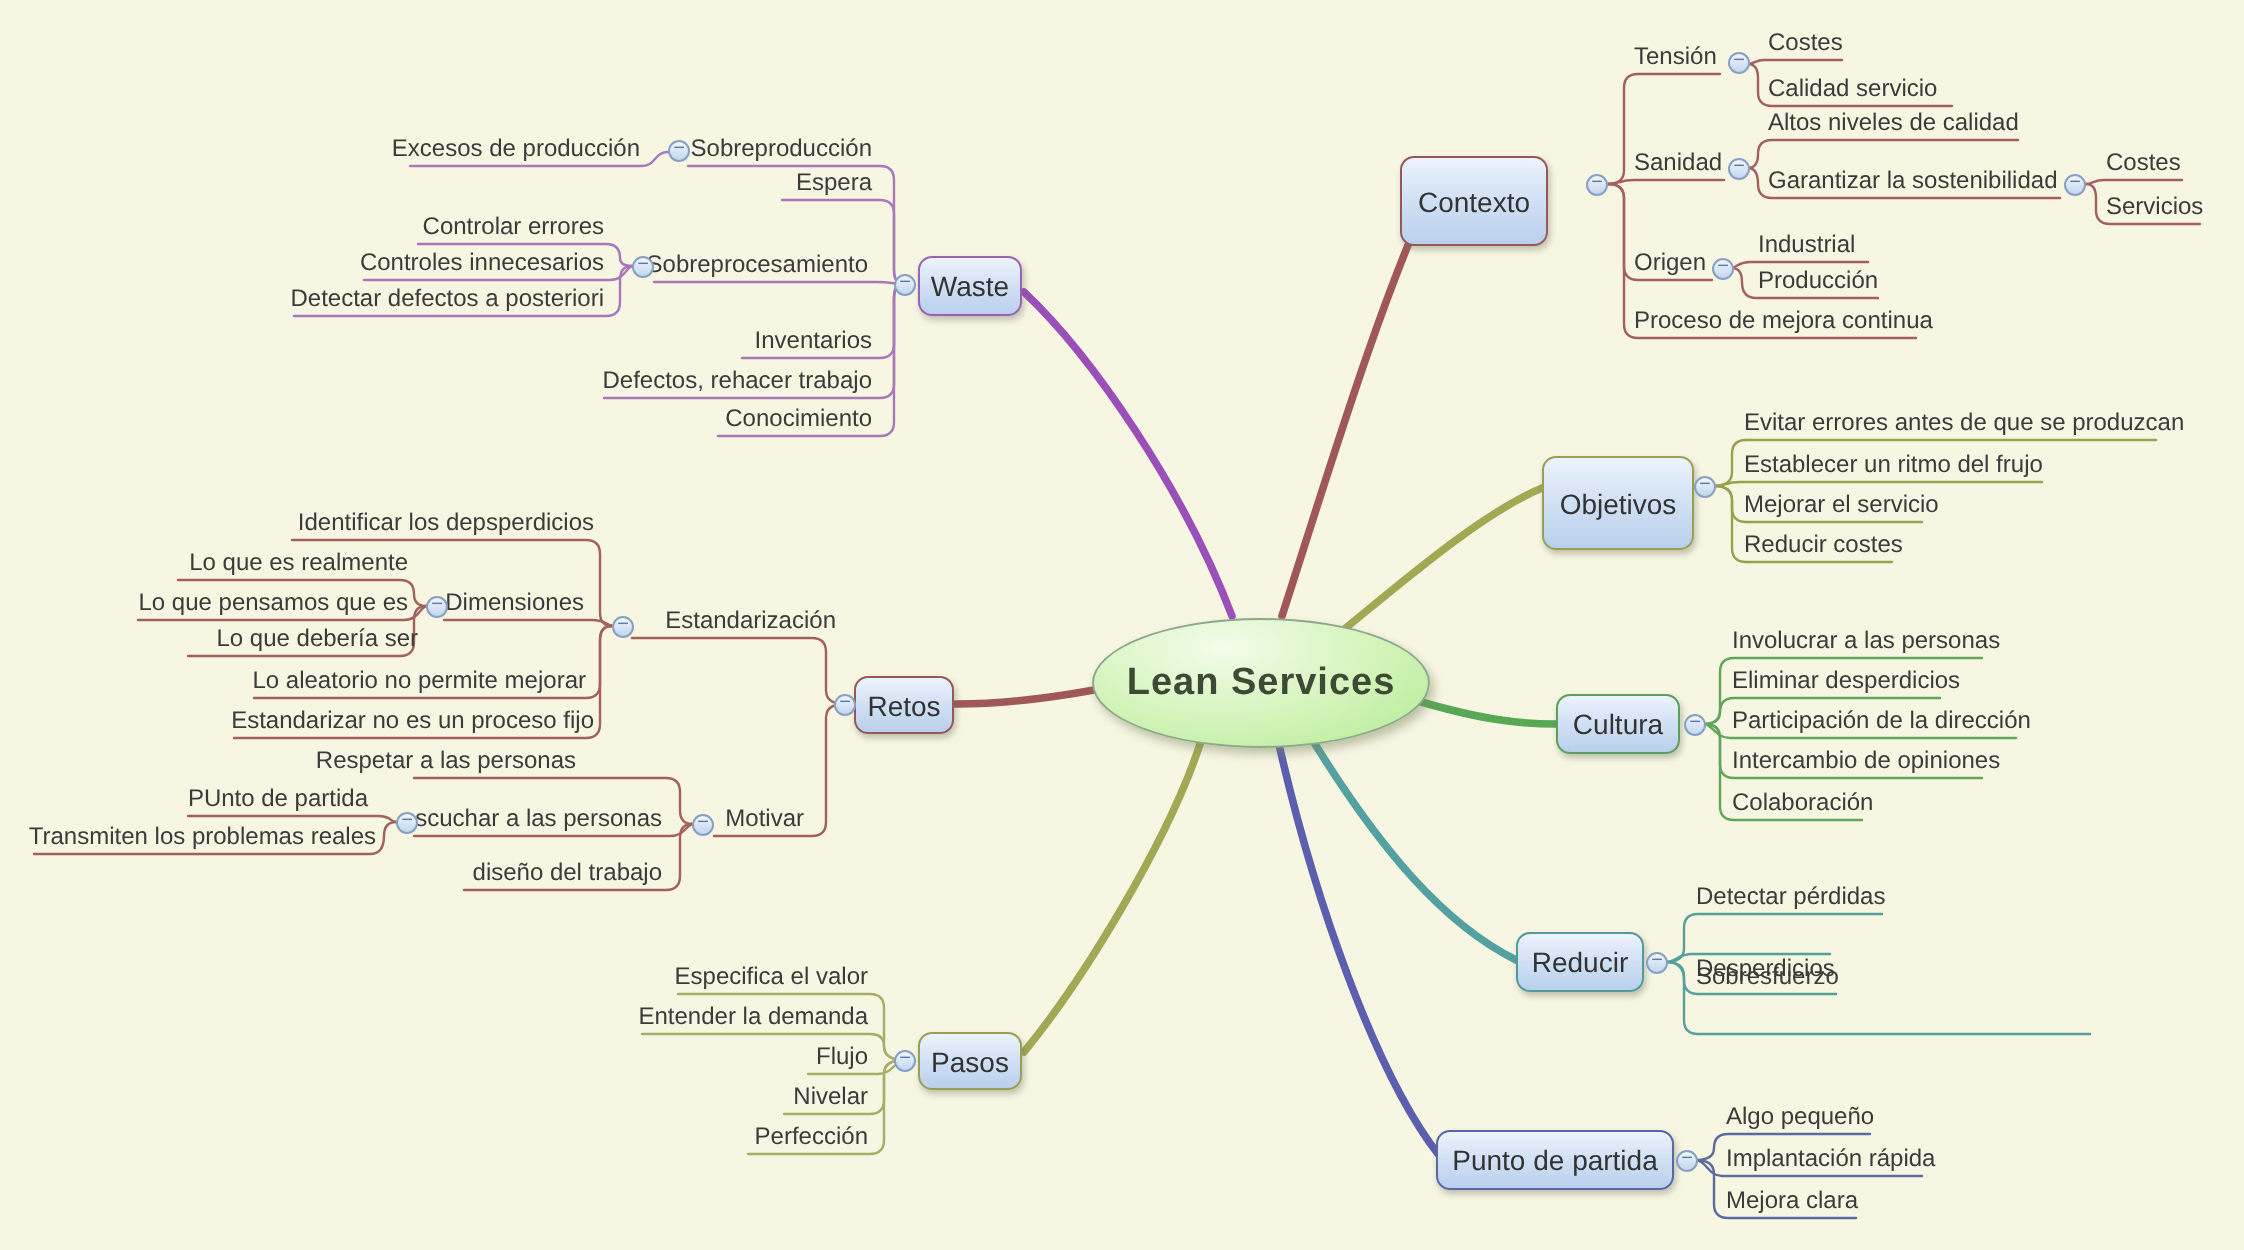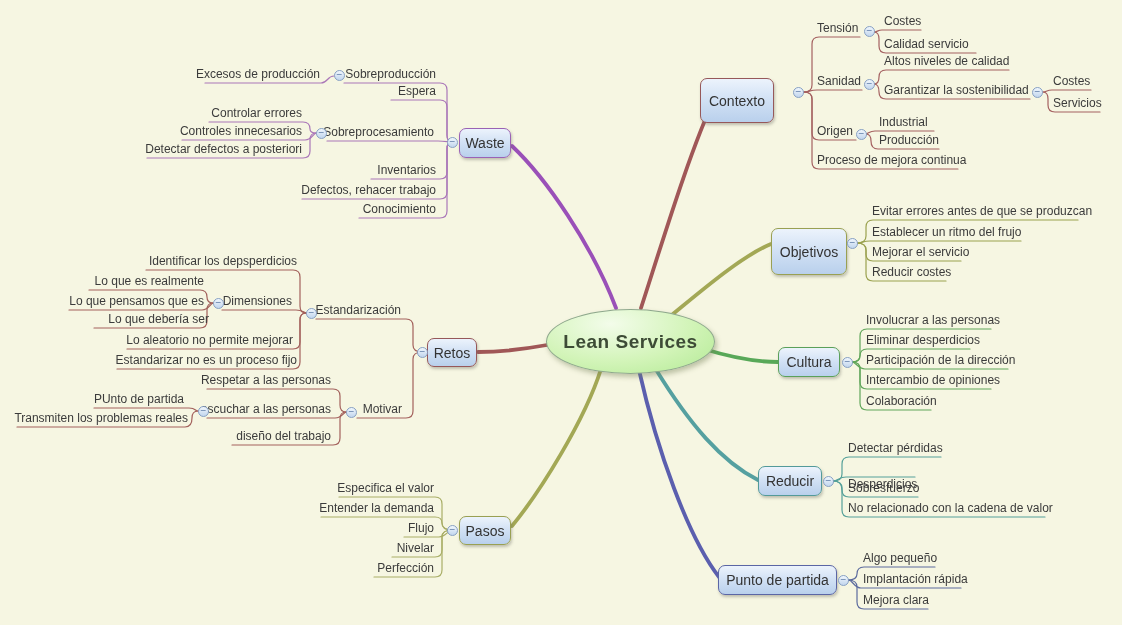--- a/index.html
+++ b/index.html
@@ -152,47 +152,46 @@
 
 <div class="lbl" style="left:866px;top:313px;">Involucrar a las personas</div>
 <div class="lbl" style="left:866px;top:333px;">Eliminar desperdicios</div>
 <div class="lbl" style="left:866px;top:353px;">Participación de la dirección</div>
 <div class="lbl" style="left:866px;top:373px;">Intercambio de opiniones</div>
 <div class="lbl" style="left:866px;top:394px;">Colaboración</div>
 
 <div class="lbl" style="left:848px;top:441px;">Detectar pérdidas</div>
 <div class="lbl" style="left:848px;top:461px;margin-top:16px;">Desperdicios</div>
 <div class="lbl" style="left:848px;top:481px;">Sobresfuerzo</div>
-<div class="lbl" style="left:848px;top:501px;">No relacionado con la cadena de valor</div>
 
 <div class="lbl" style="left:863px;top:551px;">Algo pequeño</div>
 <div class="lbl" style="left:863px;top:572px;">Implantación rápida</div>
 <div class="lbl" style="left:863px;top:593px;">Mejora clara</div>
 
 <div class="lbl r" style="right:686px;top:67px;">Sobreproducción</div>
 <div class="lbl r" style="right:802px;top:67px;">Excesos de producción</div>
 <div class="lbl r" style="right:686px;top:84px;">Espera</div>
 <div class="lbl r" style="right:688px;top:125px;">Sobreprocesamiento</div>
 <div class="lbl r" style="right:820px;top:106px;">Controlar errores</div>
 <div class="lbl r" style="right:820px;top:124px;">Controles innecesarios</div>
 <div class="lbl r" style="right:820px;top:142px;">Detectar defectos a posteriori</div>
 <div class="lbl r" style="right:686px;top:163px;">Inventarios</div>
 <div class="lbl r" style="right:686px;top:183px;">Defectos, rehacer trabajo</div>
 <div class="lbl r" style="right:686px;top:202px;">Conocimiento</div>
 
-<div class="lbl r" style="right:721px;top:303px;">Estandarización</div>
+<div class="lbl r" style="right:704px;top:303px;">Estandarización</div>
 <div class="lbl r" style="right:825px;top:254px;">Identificar los depsperdicios</div>
 <div class="lbl r" style="right:830px;top:294px;">Dimensiones</div>
 <div class="lbl r" style="right:918px;top:274px;">Lo que es realmente</div>
 <div class="lbl r" style="right:918px;top:294px;">Lo que pensamos que es</div>
 <div class="lbl r" style="right:913px;top:312px;">Lo que debería ser</div>
 <div class="lbl r" style="right:829px;top:333px;">Lo aleatorio no permite mejorar</div>
 <div class="lbl r" style="right:825px;top:353px;">Estandarizar no es un proceso fijo</div>
 <div class="lbl r" style="right:720px;top:402px;">Motivar</div>
-<div class="lbl r" style="right:791px;top:373px;">Respetar a las personas</div>
+<div class="lbl r" style="right:834px;top:373px;">Respetar a las personas</div>
 <div class="lbl r" style="right:791px;top:402px;">escuchar a las personas</div>
 <div class="lbl r" style="right:938px;top:392px;">PUnto de partida</div>
 <div class="lbl r" style="right:934px;top:411px;">Transmiten los problemas reales</div>
 <div class="lbl r" style="right:791px;top:429px;">diseño del trabajo</div>
 
 <div class="lbl r" style="right:688px;top:481px;">Especifica el valor</div>
 <div class="lbl r" style="right:688px;top:501px;">Entender la demanda</div>
 <div class="lbl r" style="right:688px;top:521px;">Flujo</div>
 <div class="lbl r" style="right:688px;top:541px;">Nivelar</div>
 <div class="lbl r" style="right:688px;top:561px;">Perfección</div>

